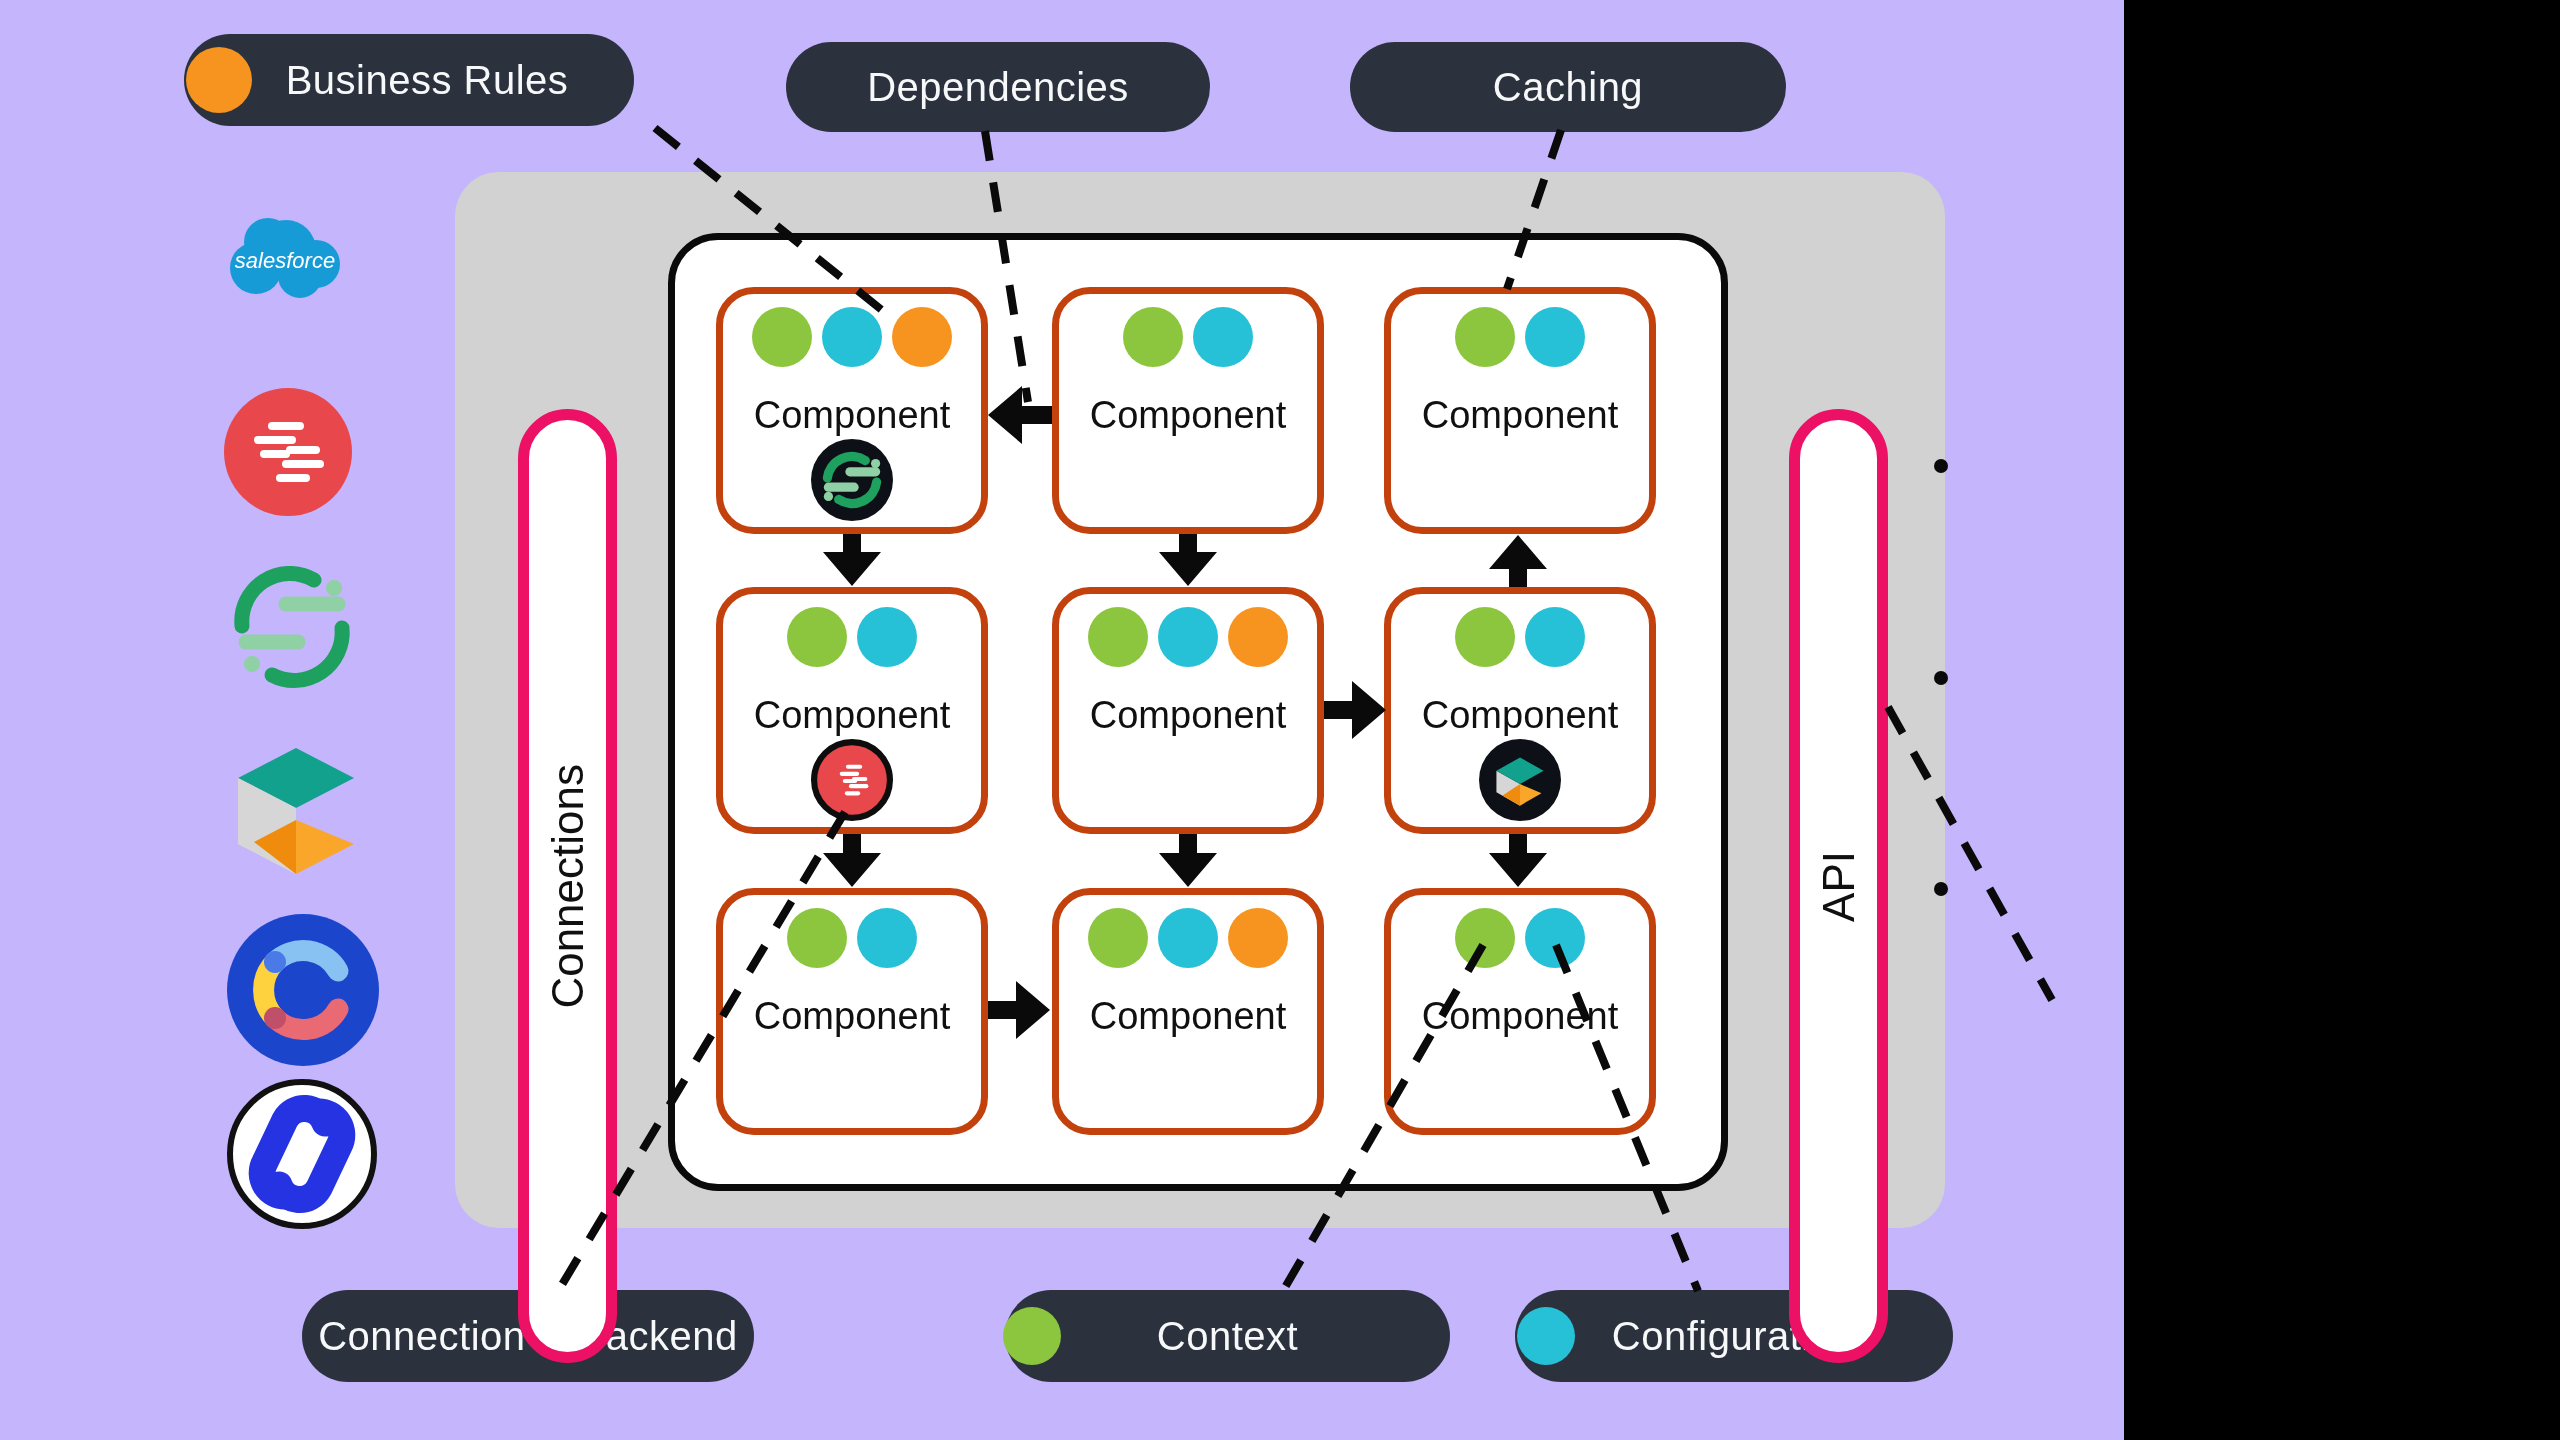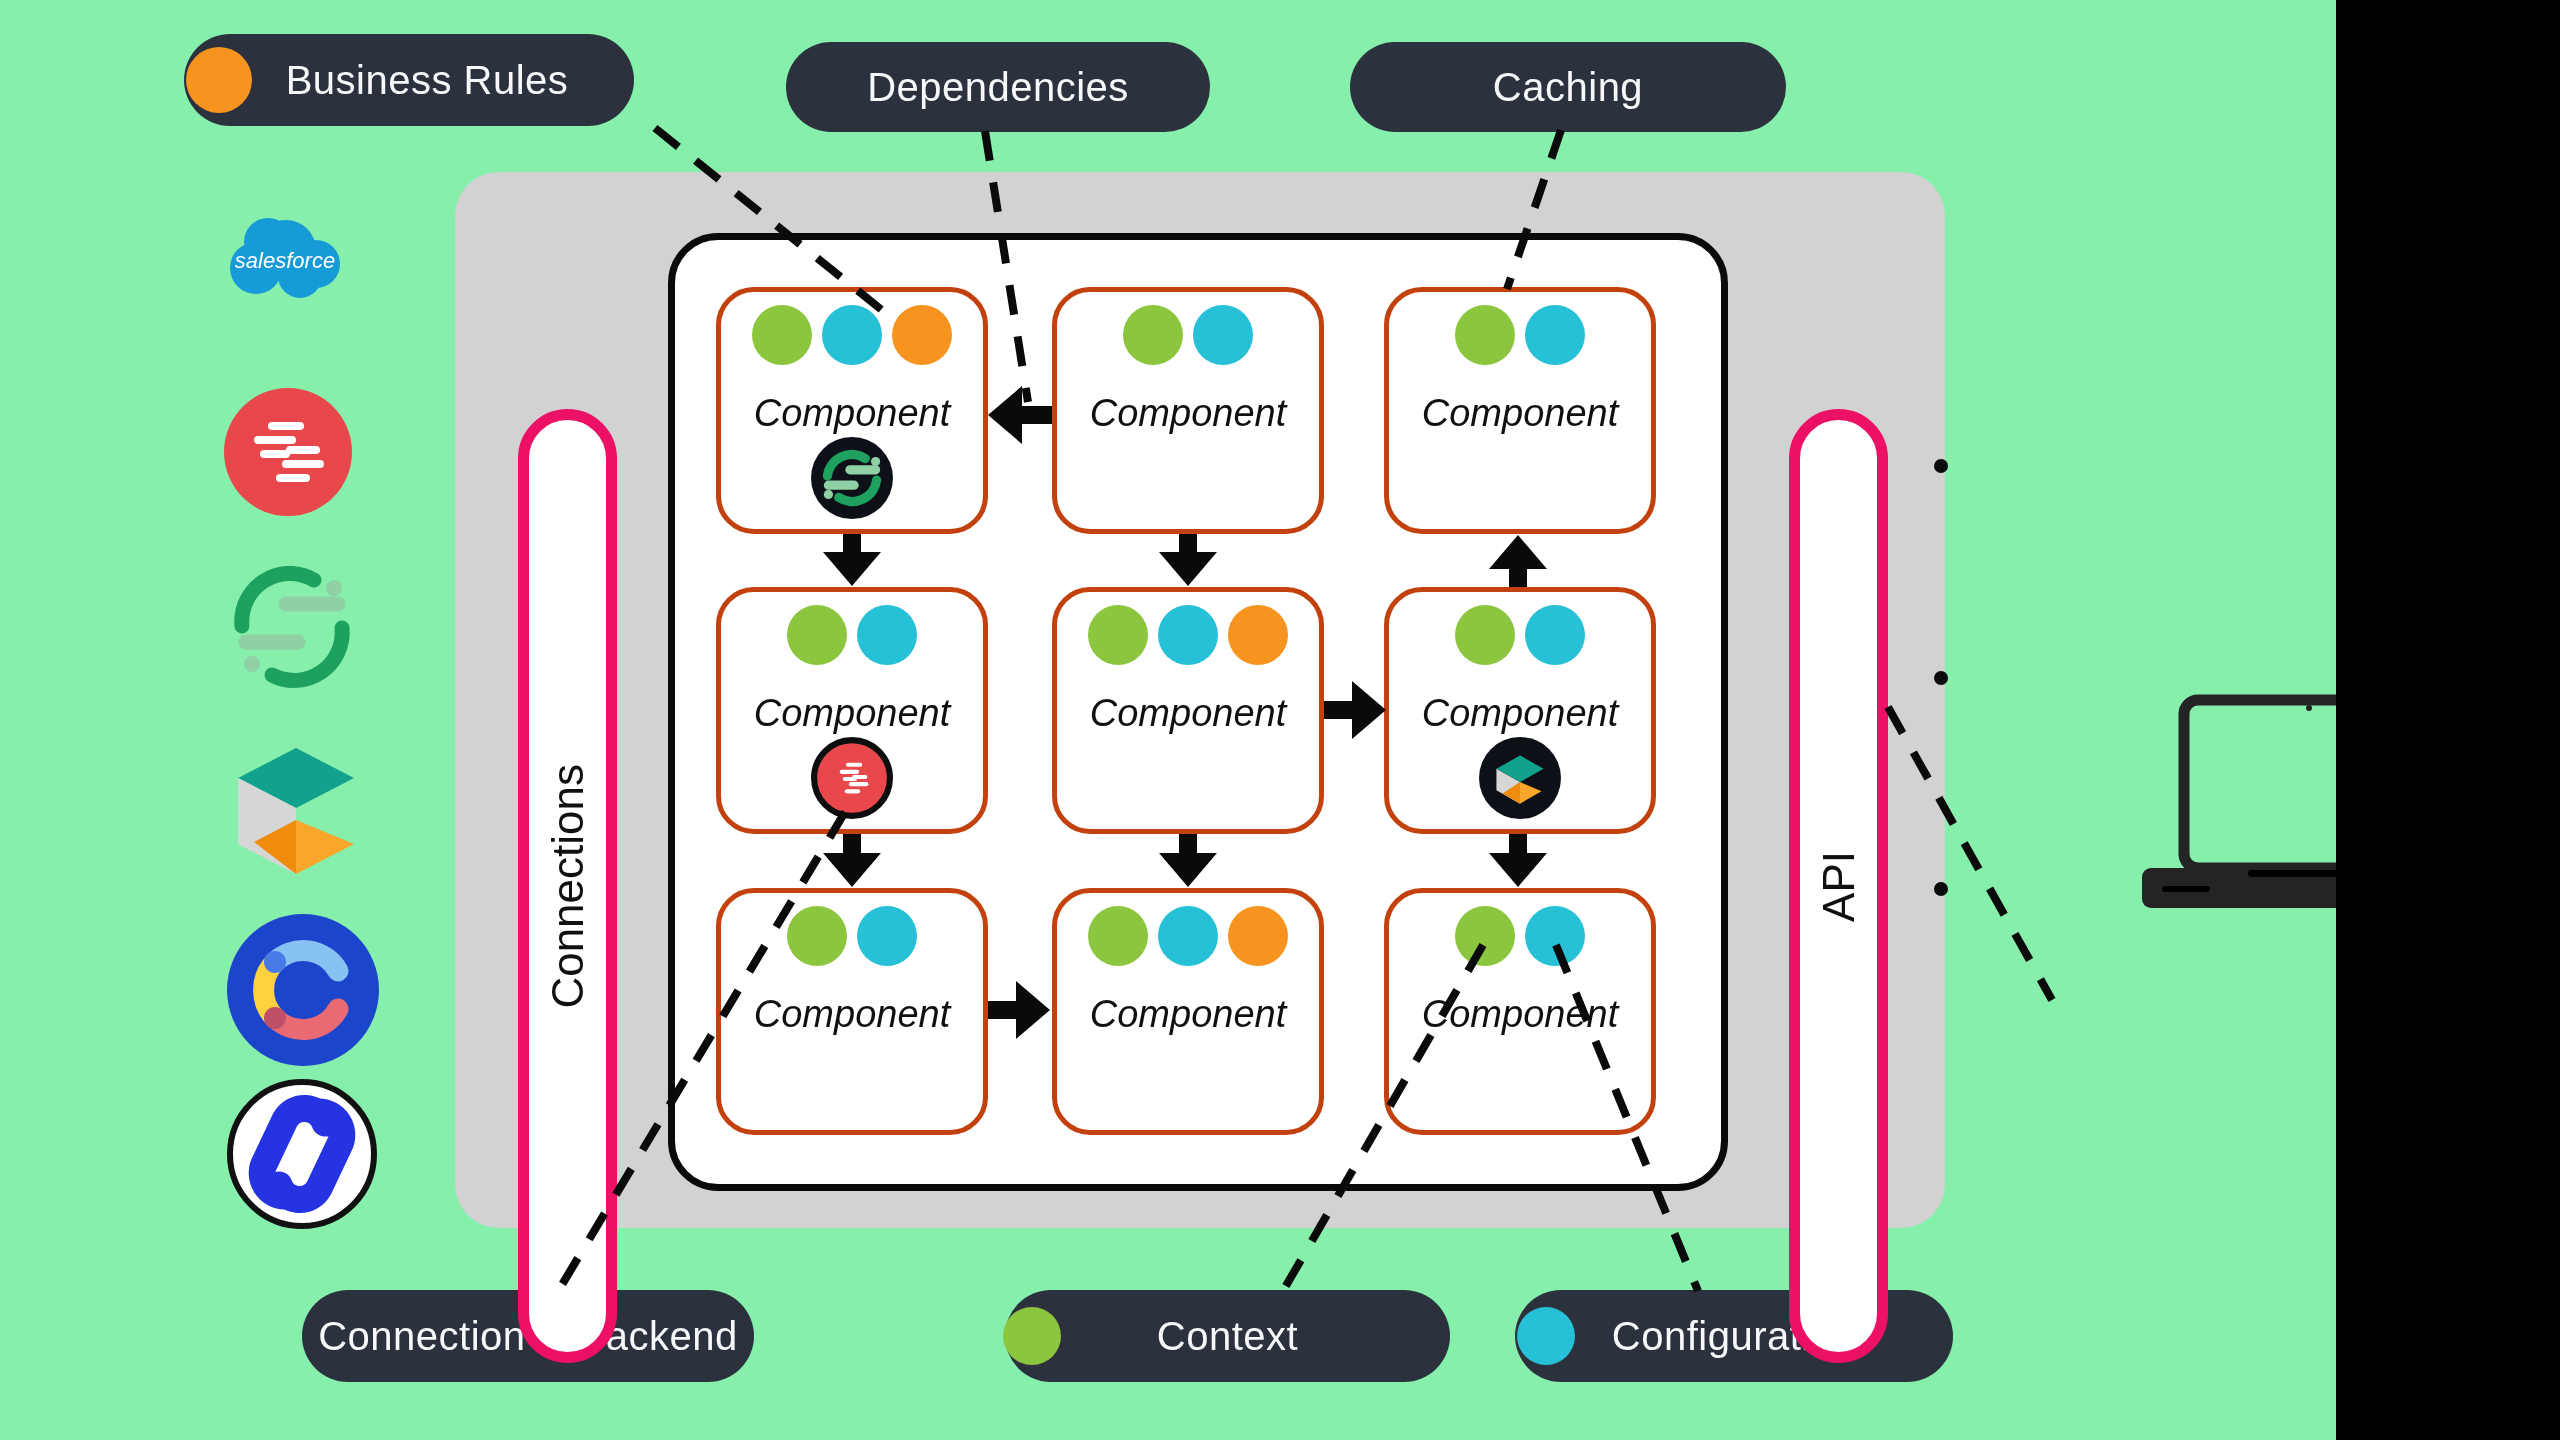--- a/index.html
+++ b/index.html
@@ -1,33 +1,33 @@
 <!DOCTYPE html>
 <html><head>
 <meta charset="utf-8">
 <style>
   html,body{margin:0;padding:0;background:#000;}
-  #canvas{position:relative;width:2336px;height:1440px;background:#86efac;overflow:hidden;
+  #canvas{position:relative;width:2124px;height:1440px;background:#c4b5fd;overflow:hidden;
           font-family:"Liberation Sans",sans-serif;}
   
   .legend-pill{position:absolute;background:#2b323d;color:#f7f8f9;border-radius:46px;
     display:flex;align-items:center;justify-content:center;font-size:40px;letter-spacing:.5px;}
   .pill-dot{position:absolute;border-radius:50%;}
   
   #frame{position:absolute;left:455px;top:172px;width:1490px;height:1056px;
     background:#d2d2d2;border-radius:44px;}
   .side-pill{position:absolute;top:237px;width:99px;height:954px;background:#fff;
     border:11px solid #ec1164;border-radius:60px;box-sizing:border-box;
     display:flex;align-items:center;justify-content:center;}
   .side-pill .vtext{writing-mode:vertical-rl;transform:rotate(180deg);font-size:44px;color:#101010;}
   #inner-box{position:absolute;left:668px;top:233px;width:1060px;height:958px;background:#fff;
     border:7px solid #0a0a0a;border-radius:50px;box-sizing:border-box;}
   
-  .component{position:absolute;width:272px;height:247px;background:#fff;border:5px solid #c2410c;
-    border-radius:38px;box-sizing:border-box;font-style:italic;}
+  .component{position:absolute;width:272px;height:247px;background:#fff;border:7px solid #c2410c;
+    border-radius:38px;box-sizing:border-box;}
   .component .dots{position:absolute;left:0;right:0;top:13px;display:flex;justify-content:center;gap:10px;}
   .component .dot{width:60px;height:60px;border-radius:50%;}
   .component .label{position:absolute;left:0;right:0;top:100px;text-align:center;
     font-size:38px;color:#101010;}
   .component .mini-icon{position:absolute;left:50%;top:145px;transform:translateX(-50%);width:82px;height:82px;}
   
   .logo{position:absolute;}
   
   #connectors{position:absolute;left:0;top:0;pointer-events:none;}
 </style>

